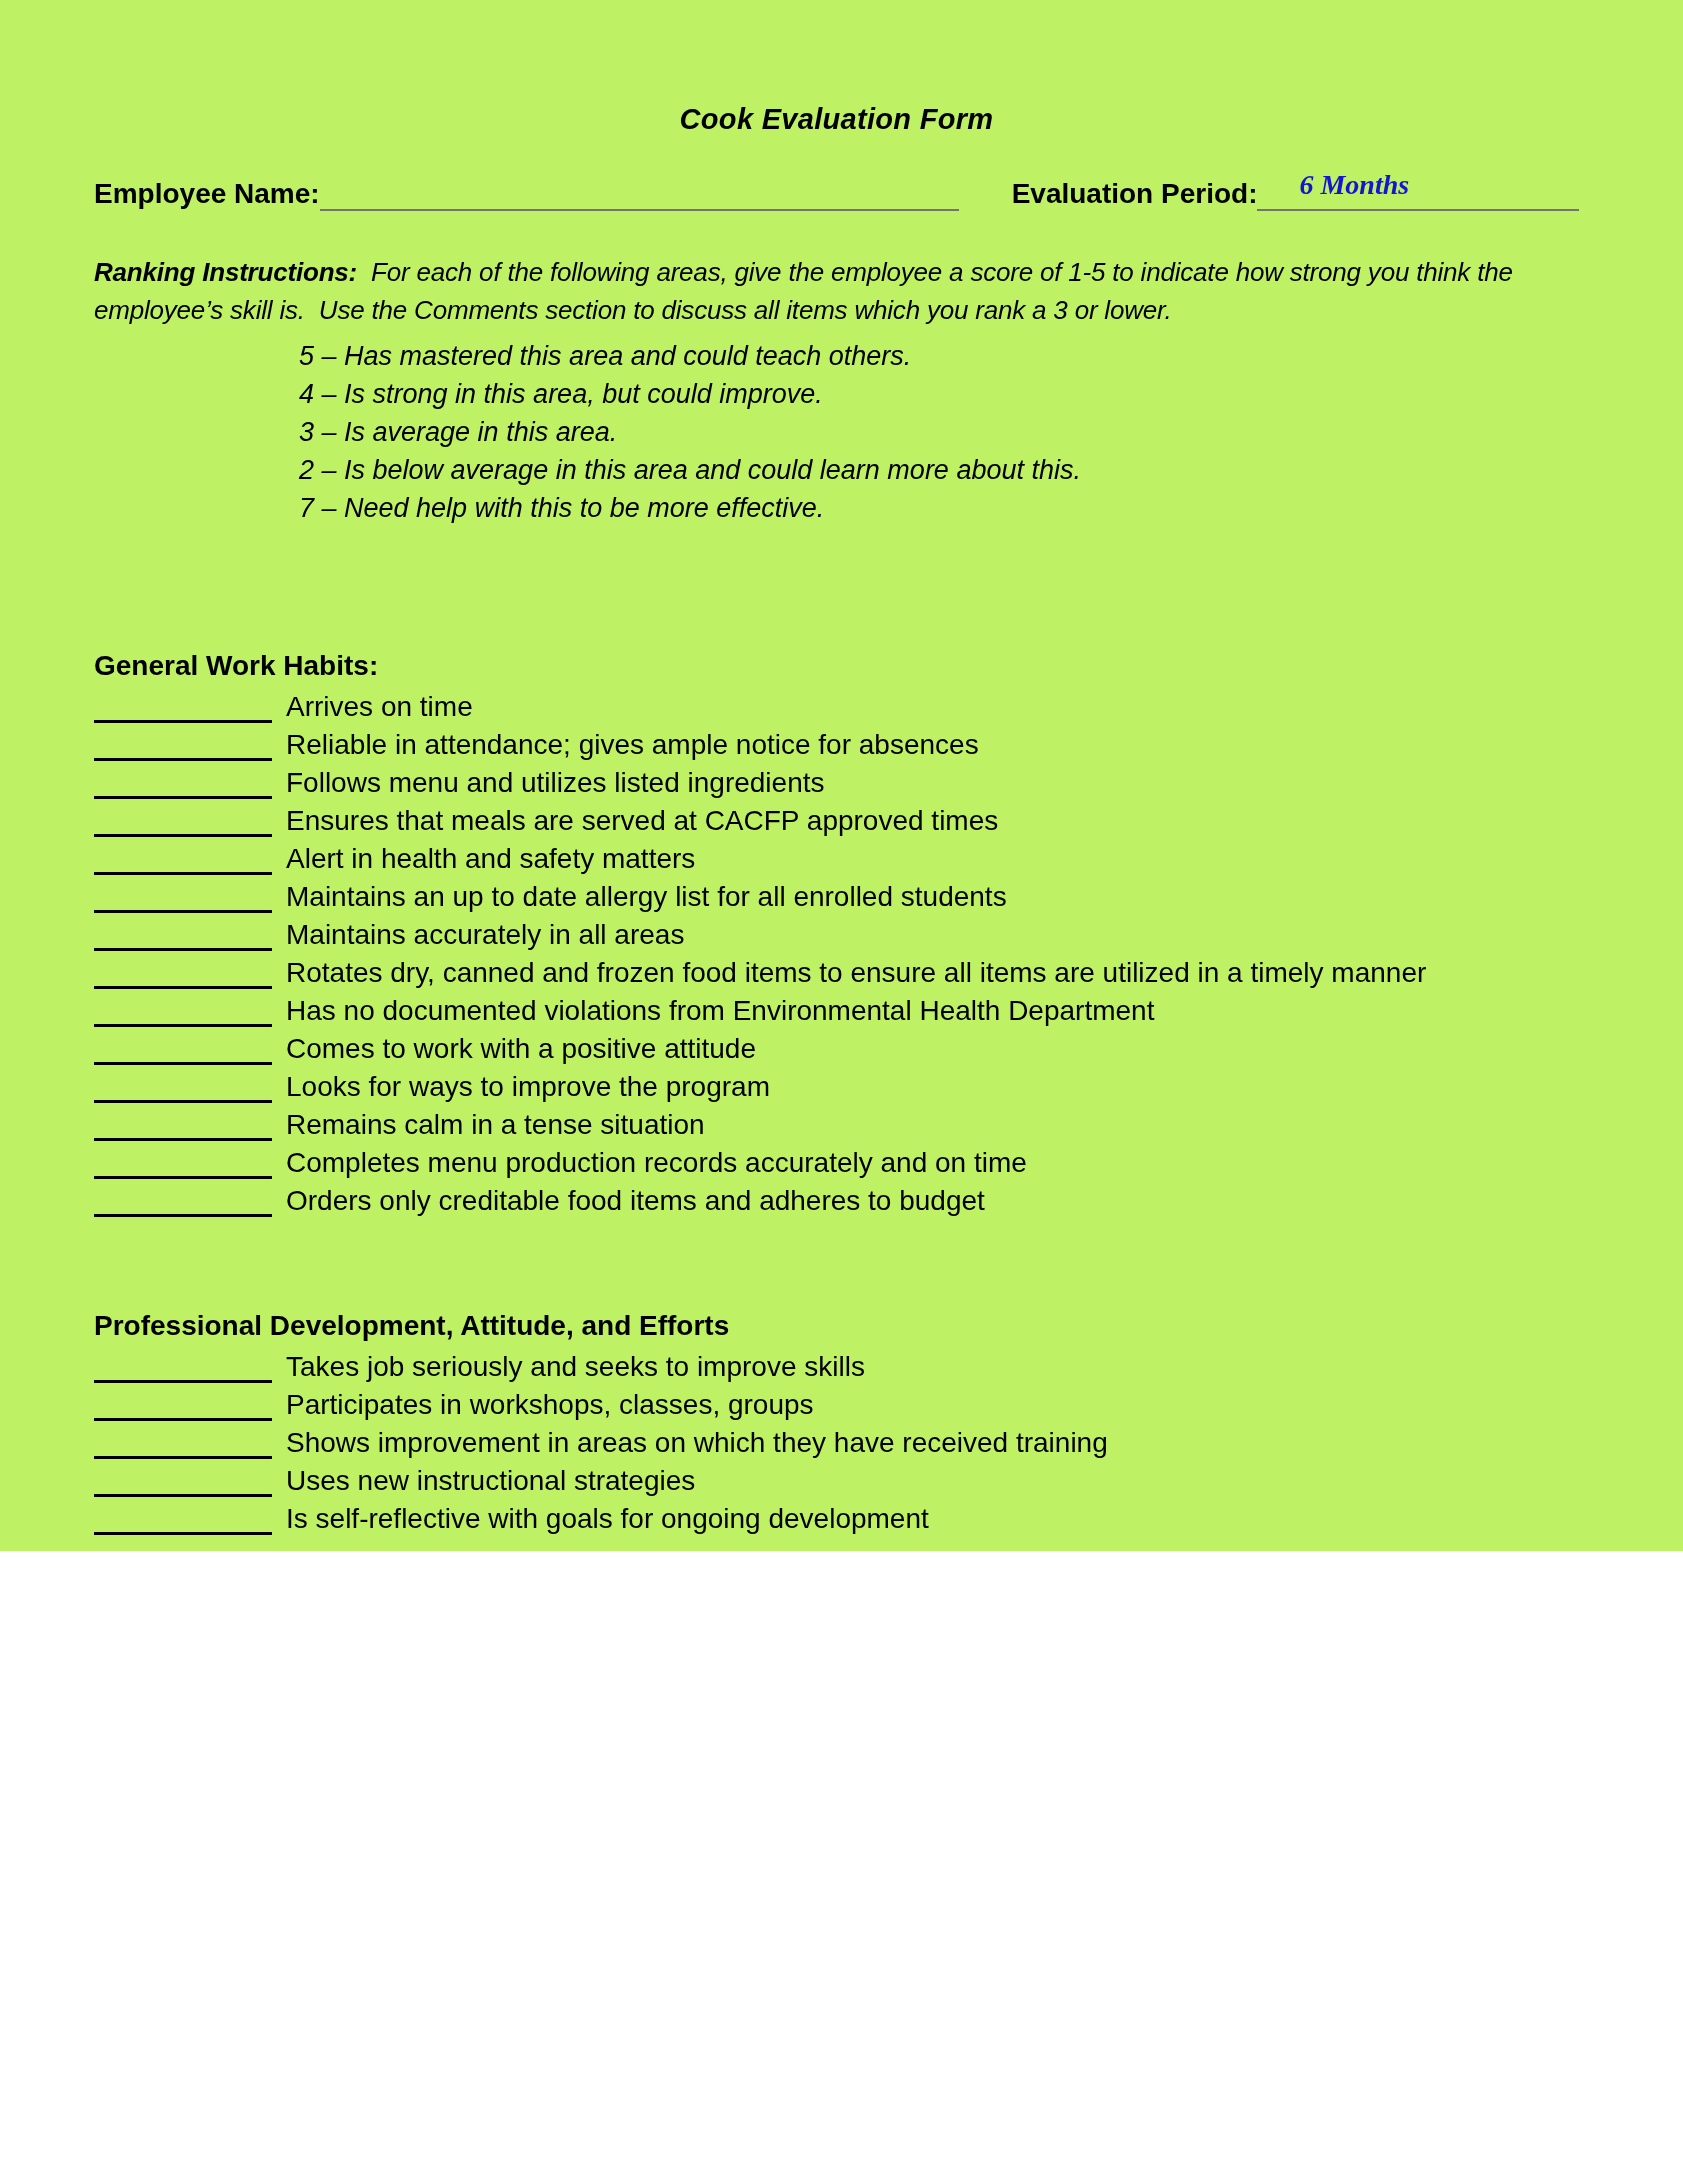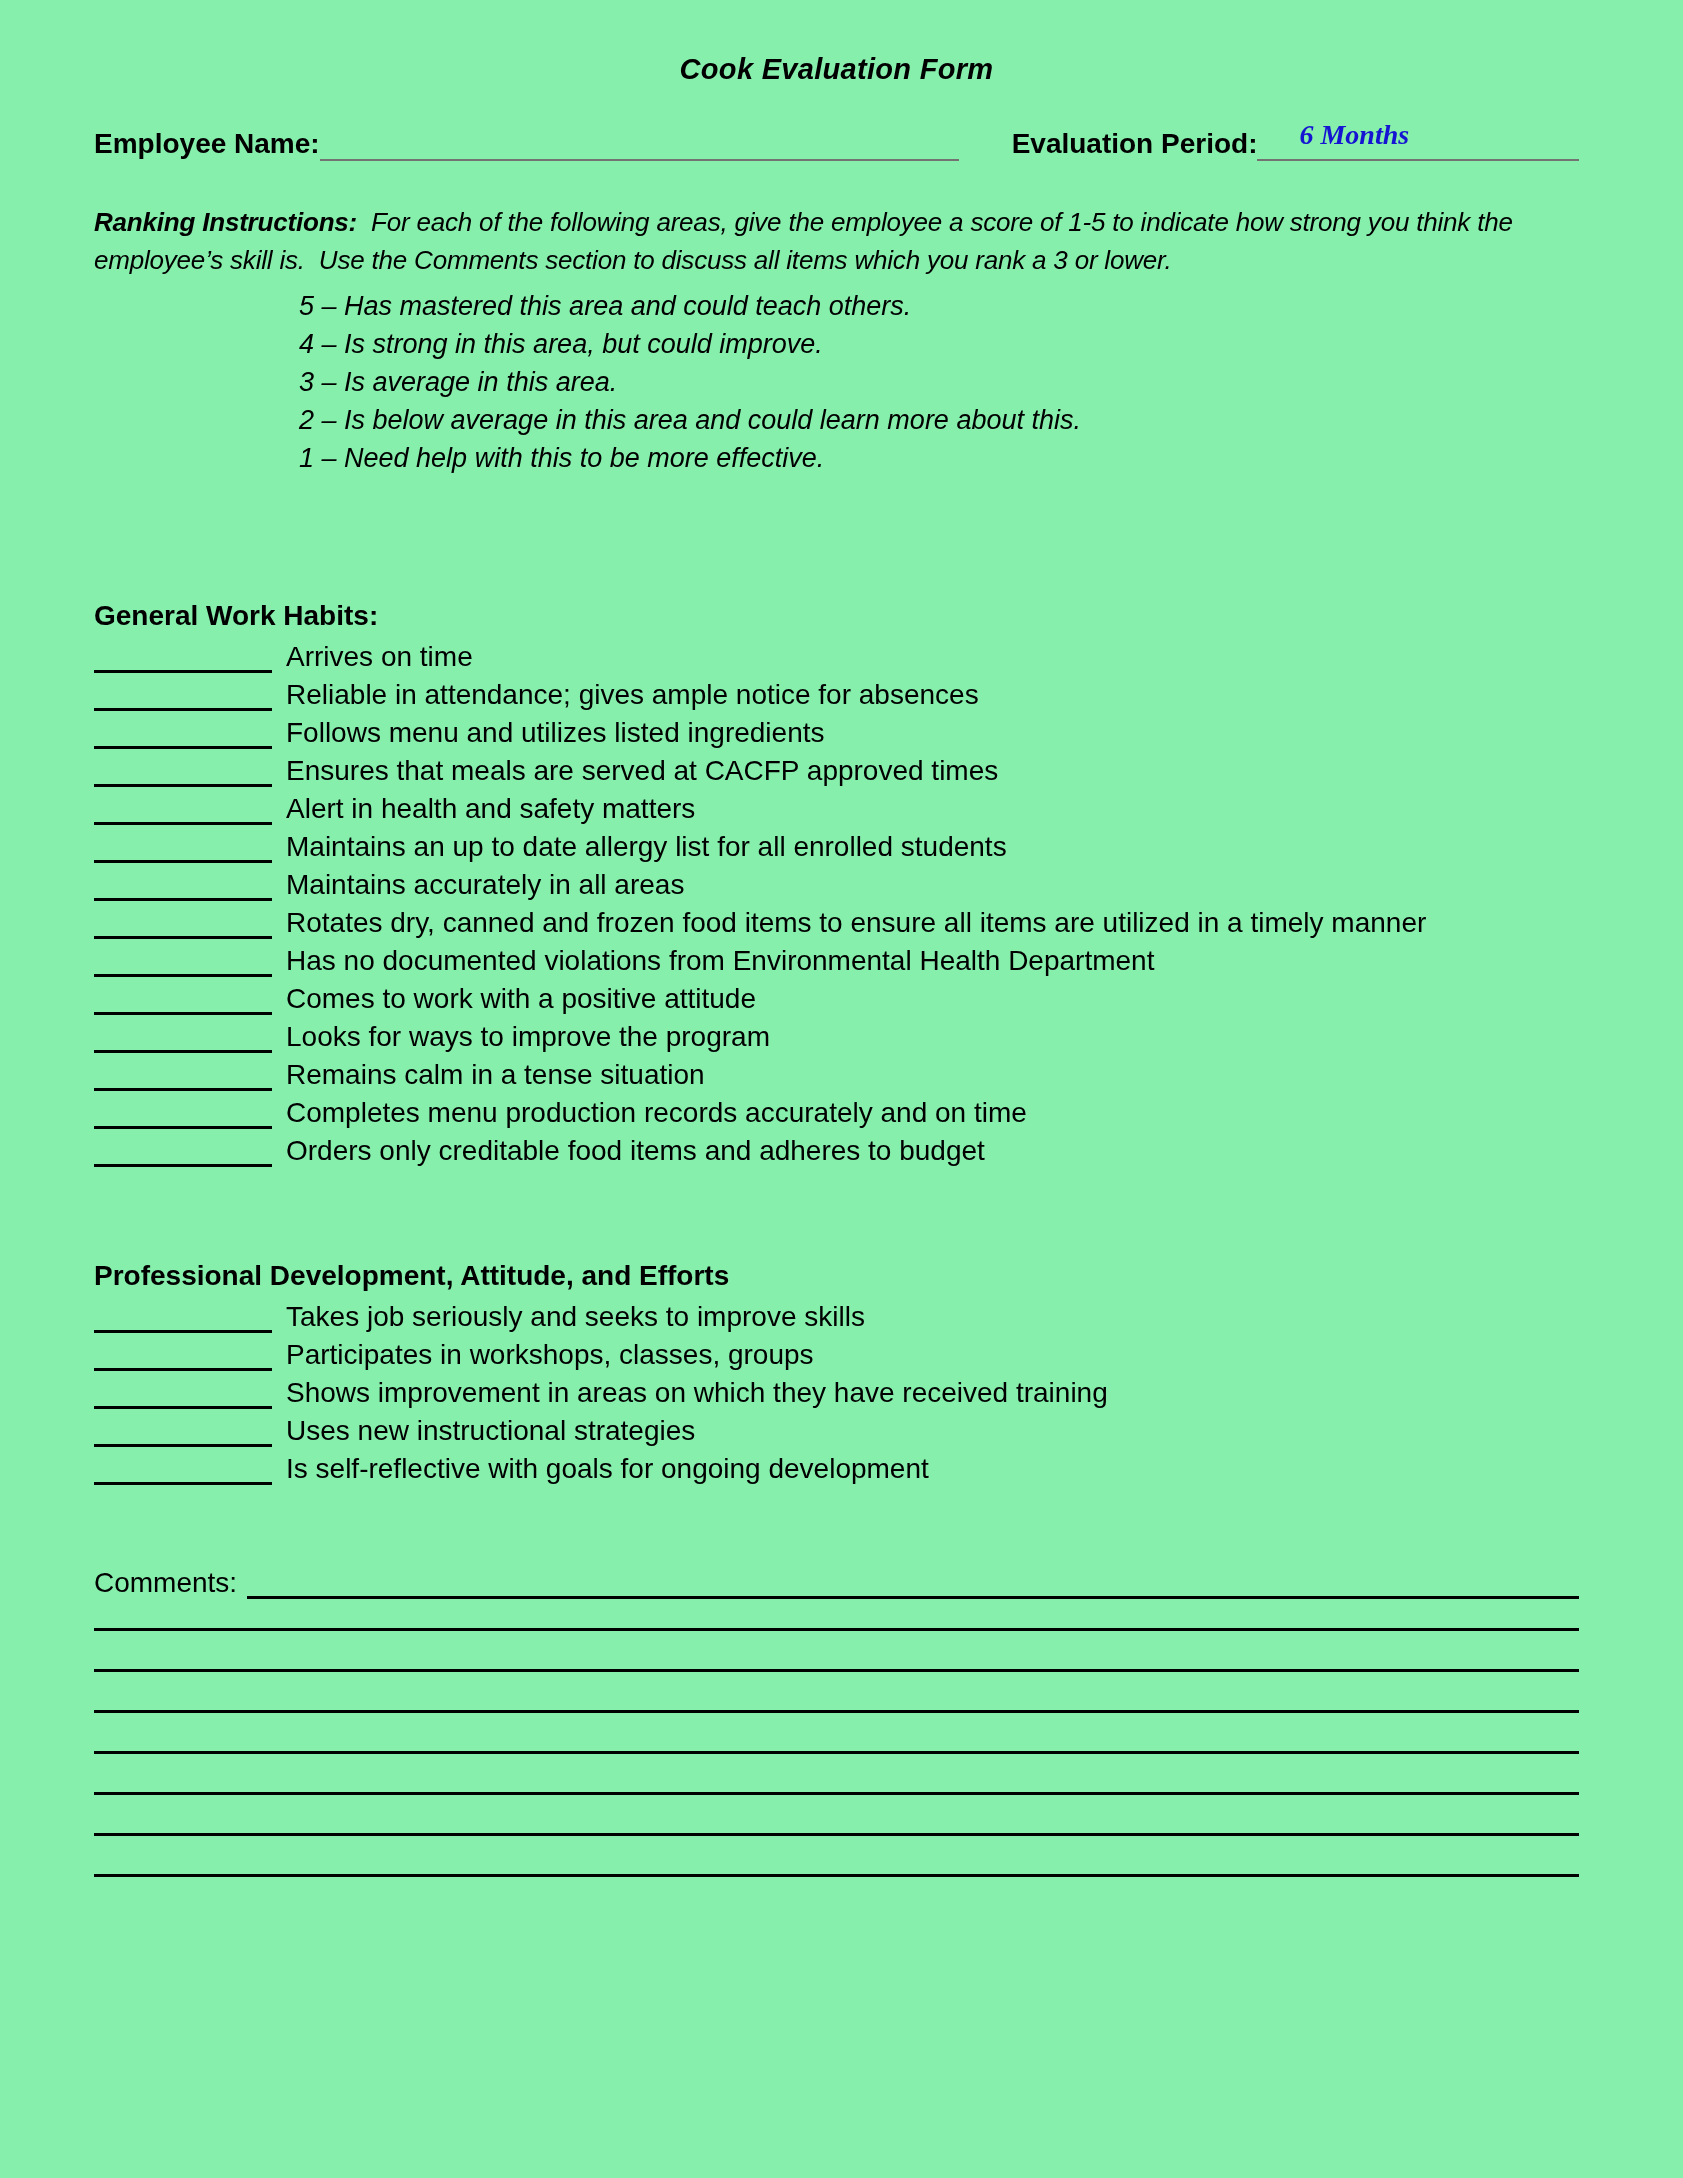--- a/index.html
+++ b/index.html
@@ -1,21 +1,21 @@
 <!DOCTYPE html>
 <html><head>
 <meta charset="utf-8">
 <style>
   html,body { margin:0; padding:0; background:#ffffff; }
   .page {
     position:relative;
-    width:1683px; height:2178px;
+    width:1683px; height:1551px;
     box-sizing:border-box;
-    padding:51px 104px 0 94px;
-    background:#86efac;
+    padding:101px 104px 0 94px;
+    background:#bef264;
     color:#000000;
     font-family:"Liberation Sans", sans-serif;
     overflow:hidden;
   }
   .title {
     text-align:center;
     font-size:29px; font-weight:bold; font-style:italic;
     line-height:36px;
     letter-spacing:0.3px;
   }
@@ -113,21 +113,21 @@
   <div class="scale">
 
       <div class="scale-line">5 – Has mastered this area and could teach others.</div>
 
       <div class="scale-line">4 – Is strong in this area, but could improve.</div>
 
       <div class="scale-line">3 – Is average in this area.</div>
 
       <div class="scale-line">2 – Is below average in this area and could learn more about this.</div>
 
-      <div class="scale-line">1 – Need help with this to be more effective.</div>
+      <div class="scale-line">7 – Need help with this to be more effective.</div>
     </div>
 
   <div class="section-heading sec1">General Work Habits:</div>
   <div>
 
       <div class="score-row">
         <span class="blank"></span>
         <span class="item-text">Arrives on time</span>
       </div>
 

